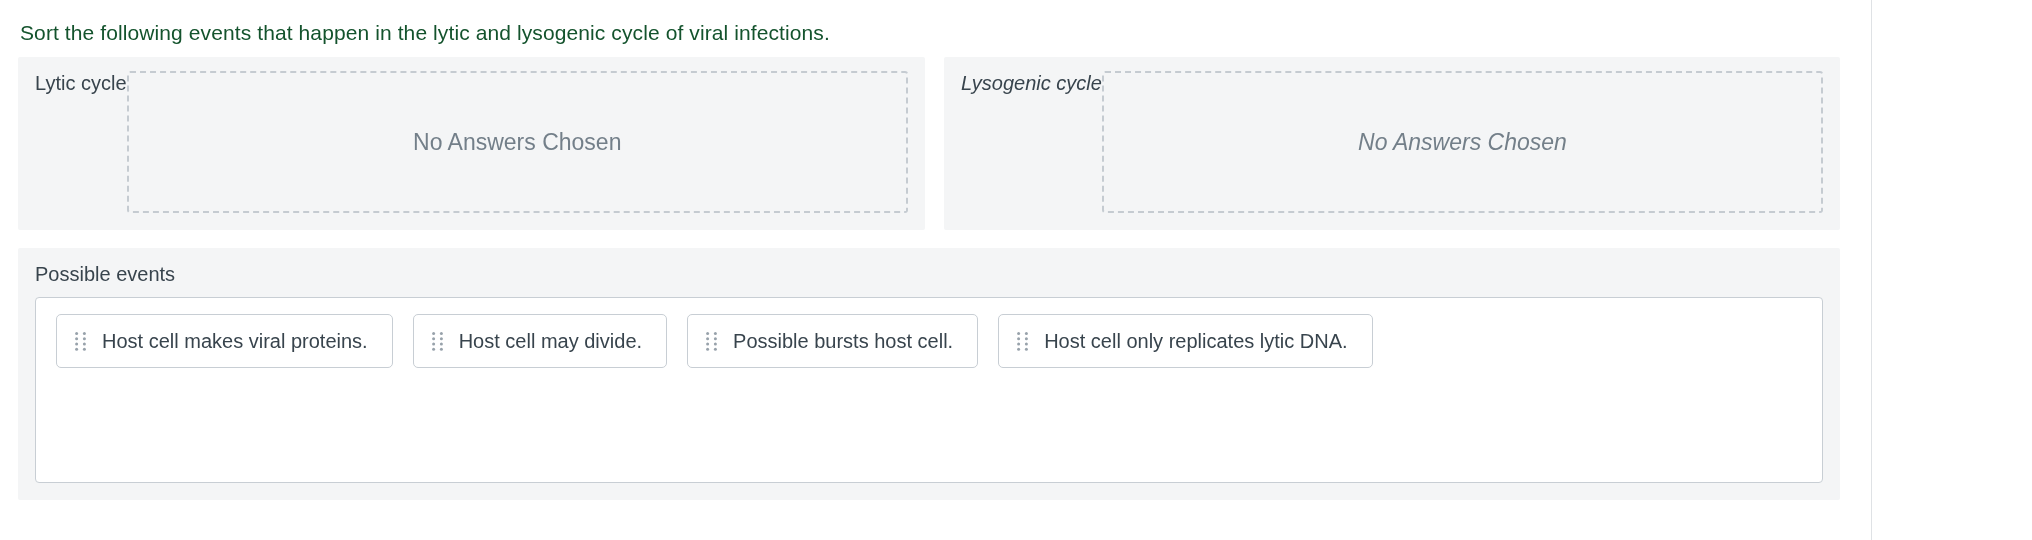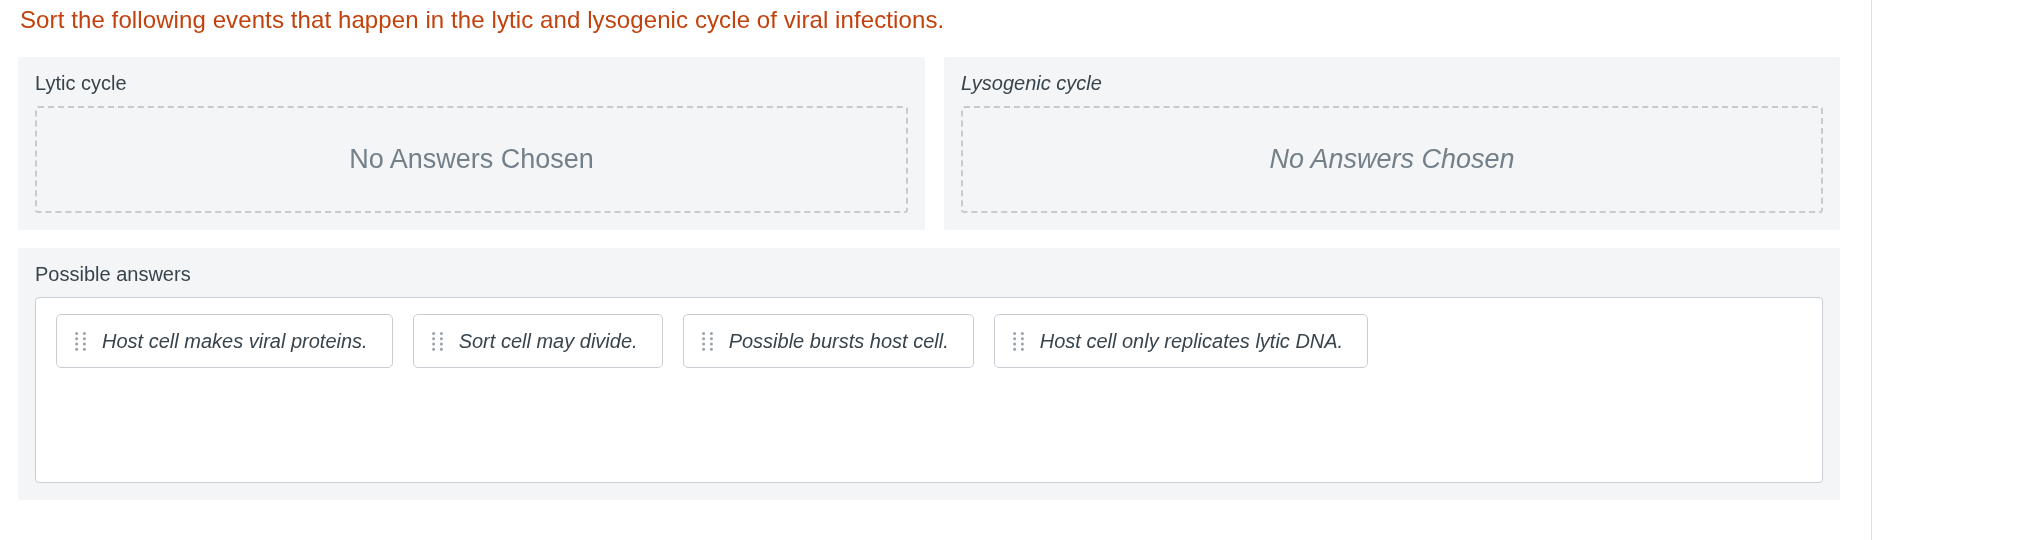--- a/index.html
+++ b/index.html
@@ -29,24 +29,24 @@
     left: 1871px;
     top: 0;
     width: 1px;
     height: 540px;
     background: #dfe2e5;
   }
 
   .prompt {
     position: absolute;
     left: 20px;
-    top: 7px;
-    font-size: 24px;
+    top: 20px;
+    font-size: 21px;
     line-height: 26px;
-    color: #c2410c;
+    color: #14532d;
     letter-spacing: 0.1px;
     white-space: nowrap;
   }
 
   
   .zones {
     position: absolute;
     left: 18px;
     top: 57px;
     width: 1822px;
@@ -54,21 +54,20 @@
     display: flex;
     gap: 19px;
   }
 
   .zone-card {
     background: #f4f5f6;
     border-radius: 2px;
     padding: 14px 17px 17px 17px;
     box-sizing: border-box;
     display: flex;
-    flex-direction: column;
   }
   .zone-card.lytic { width: 907px; }
   .zone-card.lysogenic { width: 896px; font-style: italic; }
 
   .zone-title {
     font-size: 20px;
     line-height: 24px;
     color: #38444d;
     margin-bottom: 11px;
     white-space: nowrap;
@@ -78,21 +77,21 @@
     flex: 1 1 auto;
     border: 2px dashed #c5cbd1;
     border-radius: 3px;
     background: transparent;
     display: flex;
     align-items: center;
     justify-content: center;
   }
 
   .drop-placeholder {
-    font-size: 27px;
+    font-size: 23px;
     line-height: 25px;
     color: #737f89;
     white-space: nowrap;
   }
 
   
   .answers-card {
     position: absolute;
     left: 18px;
     top: 248px;
@@ -117,21 +116,20 @@
     width: 1788px;
     height: 186px;
     background: #ffffff;
     border: 1px solid #c8ced4;
     border-radius: 4px;
     padding: 16px 16px 21px 20px;
     display: flex;
     flex-wrap: wrap;
     align-content: flex-start;
     gap: 18px 20px;
-    font-style: italic;
   }
 
   .chip {
     box-sizing: border-box;
     height: 54px;
     background: #ffffff;
     border: 1px solid #c8ced4;
     border-radius: 5px;
     display: inline-flex;
     align-items: center;
@@ -175,21 +173,21 @@
     <div class="zone-card lysogenic">
       <div class="zone-title">Lysogenic cycle</div>
       <div class="drop-area">
         <span class="drop-placeholder">No Answers Chosen</span>
       </div>
     </div>
 
   </div>
 
   <div class="answers-card">
-    <div class="answers-title">Possible answers</div>
+    <div class="answers-title">Possible events</div>
 
     <div class="answers-box">
 
       <div class="chip">
         <svg class="drag-handle" viewBox="0 0 11 19">
           <circle class="dot" cx="1.6" cy="1.6" r="1.5"></circle>
             <circle class="dot" cx="9.4" cy="1.6" r="1.5"></circle>
           <circle class="dot" cx="1.6" cy="6.8" r="1.5"></circle>
             <circle class="dot" cx="9.4" cy="6.8" r="1.5"></circle>
           <circle class="dot" cx="1.6" cy="12.0" r="1.5"></circle>
@@ -205,21 +203,21 @@
         <svg class="drag-handle" viewBox="0 0 11 19">
           <circle class="dot" cx="1.6" cy="1.6" r="1.5"></circle>
             <circle class="dot" cx="9.4" cy="1.6" r="1.5"></circle>
           <circle class="dot" cx="1.6" cy="6.8" r="1.5"></circle>
             <circle class="dot" cx="9.4" cy="6.8" r="1.5"></circle>
           <circle class="dot" cx="1.6" cy="12.0" r="1.5"></circle>
             <circle class="dot" cx="9.4" cy="12.0" r="1.5"></circle>
           <circle class="dot" cx="1.6" cy="17.2" r="1.5"></circle>
             <circle class="dot" cx="9.4" cy="17.2" r="1.5"></circle>
         </svg>
-        <span class="chip-label">Sort cell may divide.</span>
+        <span class="chip-label">Host cell may divide.</span>
       </div>
 
       <div class="chip">
         <svg class="drag-handle" viewBox="0 0 11 19">
           <circle class="dot" cx="1.6" cy="1.6" r="1.5"></circle>
             <circle class="dot" cx="9.4" cy="1.6" r="1.5"></circle>
           <circle class="dot" cx="1.6" cy="6.8" r="1.5"></circle>
             <circle class="dot" cx="9.4" cy="6.8" r="1.5"></circle>
           <circle class="dot" cx="1.6" cy="12.0" r="1.5"></circle>
             <circle class="dot" cx="9.4" cy="12.0" r="1.5"></circle>

